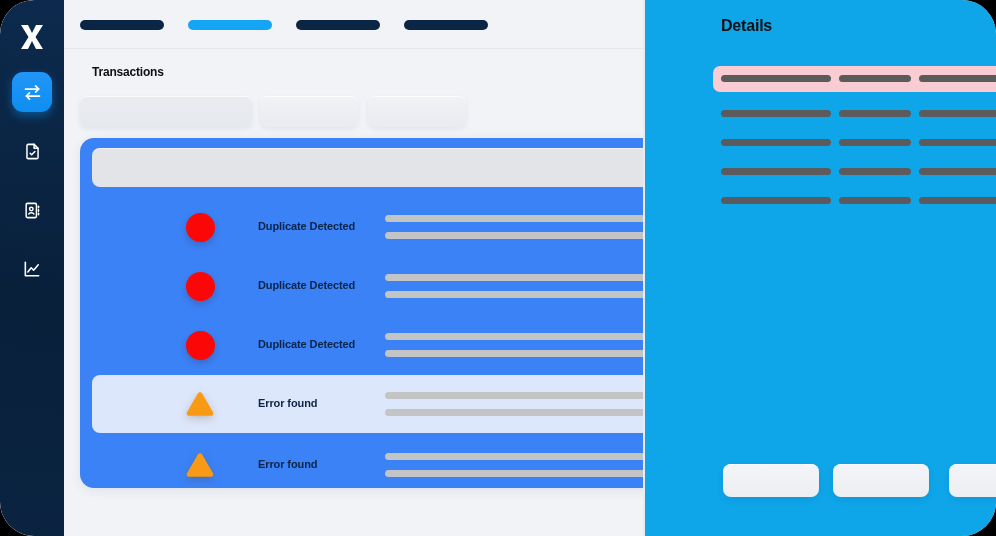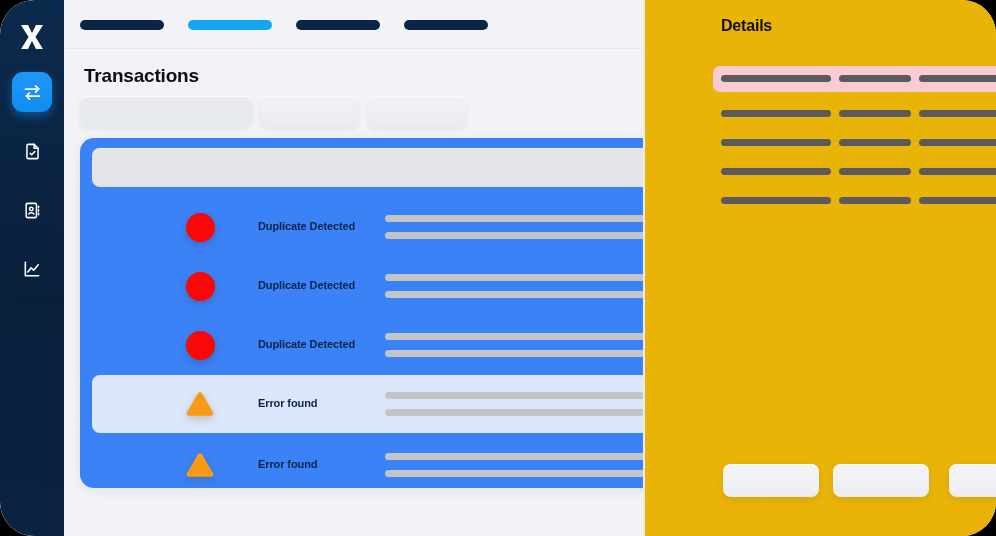--- a/index.html
+++ b/index.html
@@ -85,22 +85,22 @@
   #tx-region {
     position: absolute;
     left: 0; top: 49px;
     width: 579px; height: 487px;
     background: #f1f3f7;
     overflow: hidden;
   }
 
   #tx-title {
     position: absolute;
-    left: 20px; top: 16px;
-    font-size: 19px;
+    left: 28px; top: 16px;
+    font-size: 12px;
     font-weight: bold;
     color: #0f0f12;
     letter-spacing: -0.2px;
   }
 
   .filter-box {
     position: absolute;
     top: 47px;
     height: 31px;
     border-radius: 7px;
@@ -189,21 +189,21 @@
     width: 2px; height: 536px;
     background: #e9ebef;
     z-index: 4;
   }
 
   
   #details-panel {
     position: absolute;
     left: 581px; top: 0;
     width: 351px; height: 536px;
-    background: #eab308;
+    background: #0ea5e9;
   }
   #details-title {
     position: absolute;
     left: 76px; top: 17px;
     font-size: 16px;
     font-weight: bold;
     color: #0f0f12;
     letter-spacing: -0.2px;
   }
 

